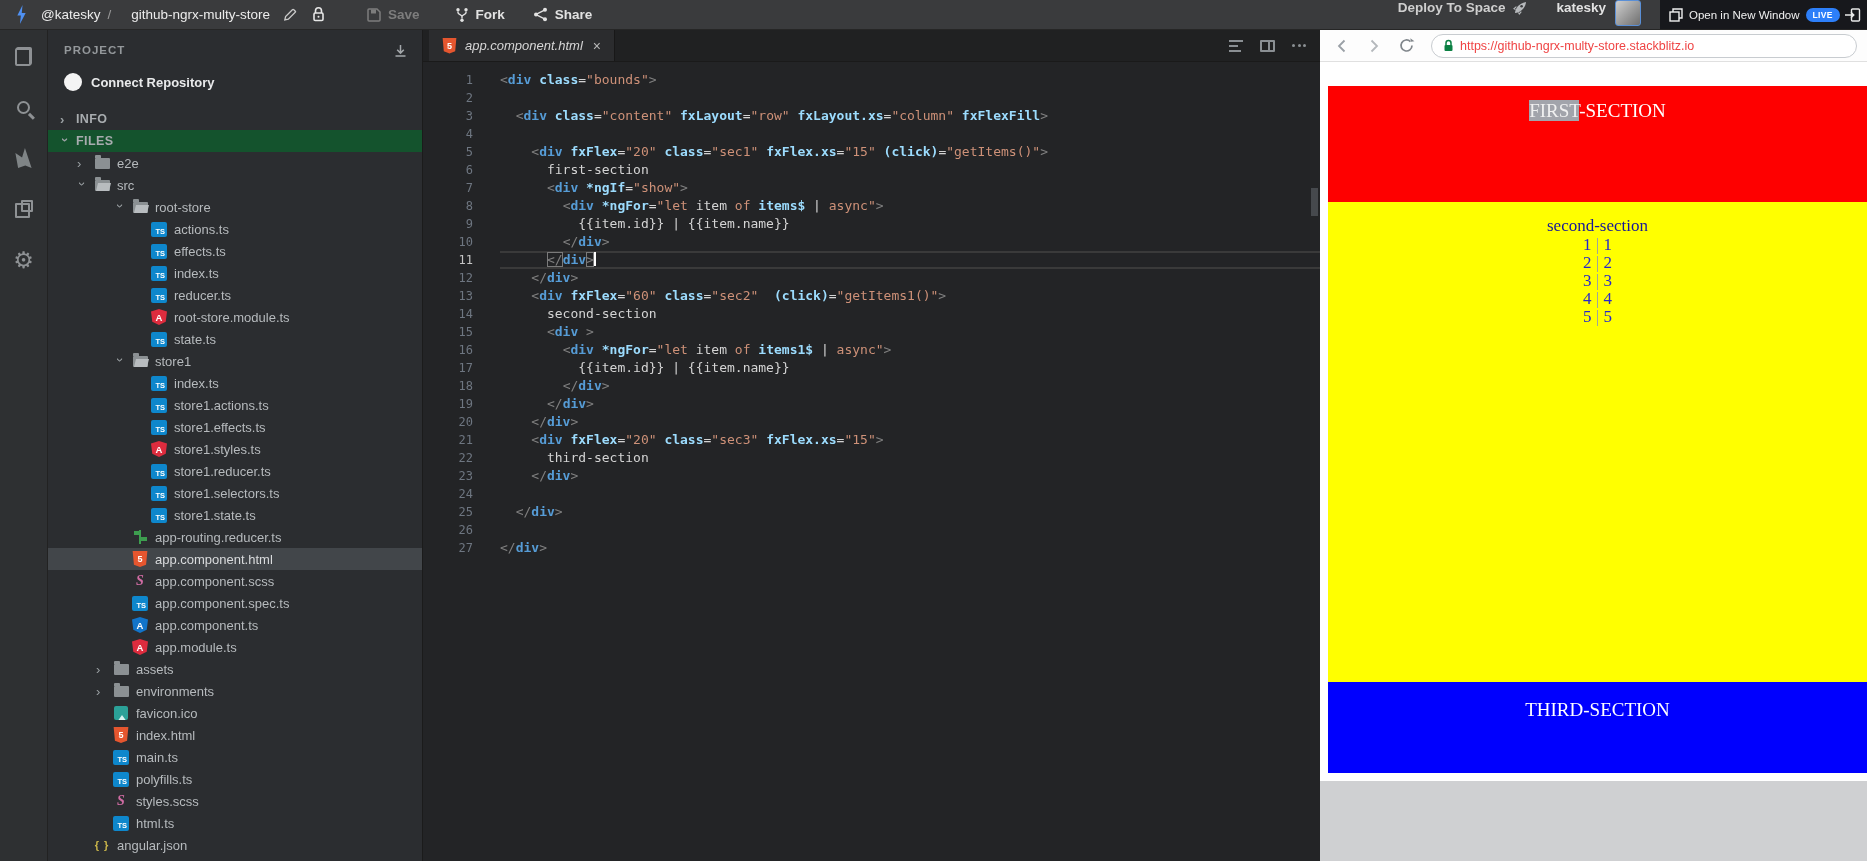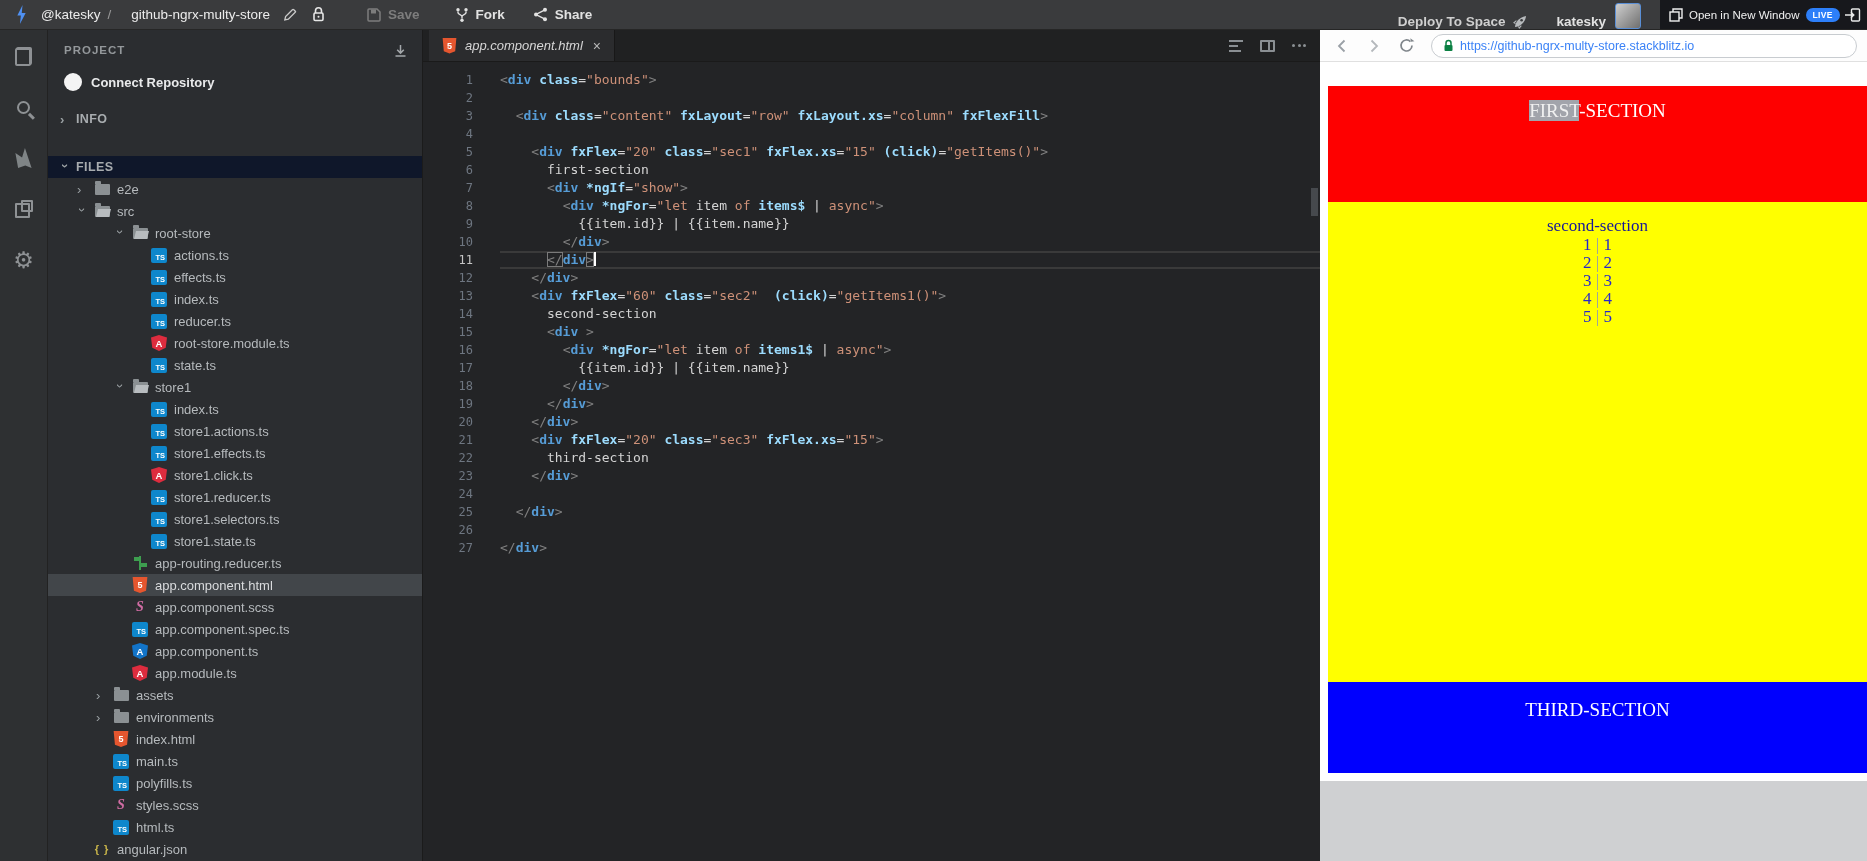--- a/index.html
+++ b/index.html
@@ -9,21 +9,21 @@
   
   .topbar { height:30px; background:#3a3b3d; display:flex; align-items:center;
     color:#e6e6e6; font-size:13.5px; border-bottom:1px solid #262626; position:relative; }
   .bolt { width:13px; height:19px; margin-left:15px; background:#4f90f2;
     clip-path:polygon(58% 0,18% 55%,45% 55%,38% 100%,82% 42%,52% 42%); }
   .crumb { margin-left:13px; font-weight:normal; color:#ececec; }
   .crumb-sep { margin:0 7px; color:#9a9a9a; font-weight:normal; }
   .tb-icon { display:flex; align-items:center; justify-content:center; }
   .tb-btn { display:flex; align-items:center; gap:7px; font-weight:bold; color:#e2e2e2; }
   .tb-btn.disabled { color:#7d7d7d; }
-  .tb-right { margin-left:auto; display:flex; align-items:flex-end; height:100%; }
+  .tb-right { margin-left:auto; display:flex; align-items:flex-start; height:100%; }
   .deploy { display:flex; align-items:center; gap:8px; color:#cfcfcf; font-weight:bold; }
   .username { margin-left:28px; color:#e2e2e2; font-weight:bold; }
   .avatar { width:26px; height:26px; border-radius:3px; margin-left:9px;
     background:linear-gradient(135deg,#cfcfcf 0%,#9a9a9a 55%,#6f6f6f 100%);
     border:1px solid #5a8fd6; }
   .darksec { height:100%; width:207px; margin-left:19px; background:#17181c;
     display:flex; align-items:center; padding-left:9px; color:#f0f0f0; font-size:11.5px; }
   .darksec .onw-label { margin-left:6px; white-space:nowrap; }
   .live { margin-left:6px; background:#2d7ff9; color:#fff; font-size:8.5px; font-weight:bold;
     padding:2px 7px; border-radius:9px; letter-spacing:.3px; }
@@ -58,21 +58,21 @@
     display:flex; flex-direction:column; overflow:hidden; color:#b6babd; }
   .proj-header { height:30px; display:flex; align-items:center; padding:10px 14px 0 16px;
     color:#94989b; font-size:11.5px; font-weight:bold; letter-spacing:1px; }
   .proj-header .spacer { flex:1; }
   .connect-row { height:36px; display:flex; align-items:center; gap:9px; padding-left:16px;
     color:#e9eaeb; font-size:13px; font-weight:bold; margin-top:4px; }
   .octo { width:18px; height:18px; background:#f4f4f4; border-radius:50%; }
   .sec-row { height:22px; display:flex; align-items:center; gap:6px; padding-left:12px;
     font-size:12.5px; font-weight:bold; color:#a8acaf; letter-spacing:.4px; }
   .sec-row.first { margin-top:8px; }
-  .sec-row.active { background:#0f172a;margin-top:26px; }
+  .sec-row.active { background:#14532d; }
   .chev { display:inline-block; width:10px; color:#9aa0a3; font-size:13px; line-height:1;
     transform-origin:45% 55%; }
   .chev.down { transform:rotate(90deg); }
   .file-tree { flex:1; overflow:hidden; }
   .frow { height:22px; display:flex; align-items:center; gap:7px; font-size:13px; color:#b6babd; }
   .frow.sel { background:#42464a; color:#d9dbdd; }
   .fi { width:16px; height:16px; display:flex; align-items:center; justify-content:center;
     flex:0 0 16px; font-family:"Liberation Sans",sans-serif; }
   .fi-ts { background:#0e87cc; color:#fff; font-size:7.5px; font-weight:bold;
     align-items:flex-end; justify-content:flex-end; padding:1px 2px; border-radius:2px; height:15px; width:15px; }
@@ -134,21 +134,21 @@
   .tk-bm { color:#808080; outline:1px solid #7a7a7a; outline-offset:-1px; }
   .cursor { display:inline-block; width:2px; height:14px; background:#ffffff; vertical-align:-2px; }
   .scroll-thumb { position:absolute; right:2px; top:126px; width:7px; height:28px; background:#46494d; }
 
   
   .preview { width:547px; display:flex; flex-direction:column; background:#ffffff; }
   .urlbar { height:32px; background:#fdfdfd; border-bottom:1px solid #e0e0e0;
     display:flex; align-items:center; padding:0 10px 0 14px; gap:16px; }
   .urlfield { flex:1; height:24px; border:1px solid #c8ccd0; border-radius:13px; background:#fff;
     display:flex; align-items:center; gap:6px; padding:0 11px; min-width:0; }
-  .urltext { font-size:12.5px; color:#3b82f6; white-space:nowrap; overflow:hidden; }
+  .urltext { font-size:12.5px; color:#ef4444; white-space:nowrap; overflow:hidden; }
   .page { flex:1; background:#fff; padding-top:24px; font-family:"Liberation Serif",serif; overflow:hidden; }
   .band { margin-left:8px; text-align:center; }
   .band-first { height:116px; padding-top:14px; color:#fff; font-size:19px; }
   .sel-hl { background:#a2a4ab; color:#f0f0f0; }
   .band-second { height:480px; padding-top:14px; font-size:17px; color:#16169b; }
   .numrow { line-height:18px; color:#2727cc; }
   .numrow .pipe { color:#9097b5; }
   .band-third { height:91px; padding-top:17px; color:#fff; font-size:19px; margin-bottom:8px; }
   .page-footer { height:80px; background:#cfd0d2; }
 
@@ -348,21 +348,21 @@
           <span>store1.actions.ts</span>
         </div>
         <div class="frow" style="padding-left: 86px;">
           <span class="chev"></span>
           <span class="fi fi-ts">TS</span>
           <span>store1.effects.ts</span>
         </div>
         <div class="frow" style="padding-left: 86px;">
           <span class="chev"></span>
           <span class="fi fi-ngred">A</span>
-          <span>store1.click.ts</span>
+          <span>store1.styles.ts</span>
         </div>
         <div class="frow" style="padding-left: 86px;">
           <span class="chev"></span>
           <span class="fi fi-ts">TS</span>
           <span>store1.reducer.ts</span>
         </div>
         <div class="frow" style="padding-left: 86px;">
           <span class="chev"></span>
           <span class="fi fi-ts">TS</span>
           <span>store1.selectors.ts</span>
@@ -410,20 +410,27 @@
             <span></span>
           </span>
           <span>assets</span>
         </div>
         <div class="frow" style="padding-left: 48px;">
           <span class="chev">›</span>
           <span class="fi fi-folder">
             <span></span>
           </span>
           <span>environments</span>
+        </div>
+        <div class="frow" style="padding-left: 48px;">
+          <span class="chev"></span>
+          <span class="fi fi-img">
+            <span></span>
+          </span>
+          <span>favicon.ico</span>
         </div>
         <div class="frow" style="padding-left: 48px;">
           <span class="chev"></span>
           <span class="fi fi-html">5</span>
           <span>index.html</span>
         </div>
         <div class="frow" style="padding-left: 48px;">
           <span class="chev"></span>
           <span class="fi fi-ts">TS</span>
           <span>main.ts</span>

